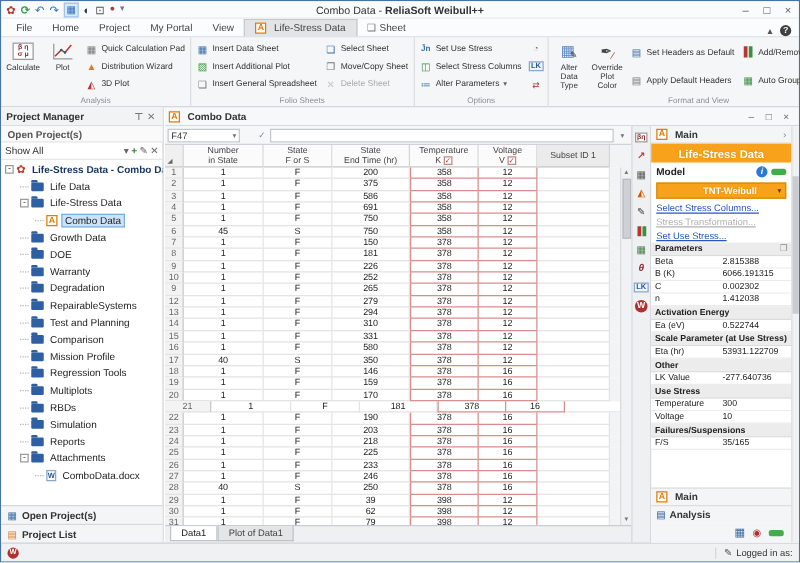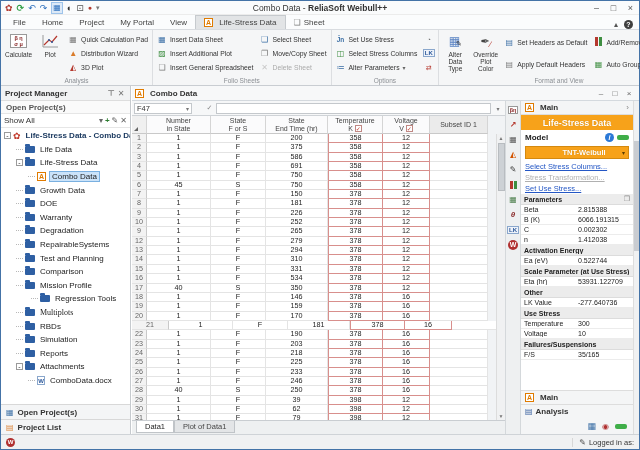--- a/index.html
+++ b/index.html
@@ -454,26 +454,26 @@
           <div class="tree-item" data-name="tree-item-comparison" style="padding-left: 15px;">
             <span class="stub" data-name="tree-connector"></span>
             <span class="fi-folder" data-name="folder-icon"></span>
             <span class="tlbl" data-name="tree-item-label">Comparison</span>
           </div>
           <div class="tree-item" data-name="tree-item-mission-profile" style="padding-left: 15px;">
             <span class="stub" data-name="tree-connector"></span>
             <span class="fi-folder" data-name="folder-icon"></span>
             <span class="tlbl" data-name="tree-item-label">Mission Profile</span>
           </div>
-          <div class="tree-item" data-name="tree-item-regression-tools" style="padding-left: 30px;">
+          <div class="tree-item" data-name="tree-item-regression-tools" style="padding-left: 15px;">
             <span class="stub" data-name="tree-connector"></span>
             <span class="fi-folder" data-name="folder-icon"></span>
             <span class="tlbl" data-name="tree-item-label">Regression Tools</span>
           </div>
-          <div class="tree-item" data-name="tree-item-multiplots" style="padding-left: 15px; font-family: Liberation Serif, serif;">
+          <div class="tree-item" data-name="tree-item-multiplots" style="padding-left: 15px;">
             <span class="stub" data-name="tree-connector"></span>
             <span class="fi-folder" data-name="folder-icon"></span>
             <span class="tlbl" data-name="tree-item-label">Multiplots</span>
           </div>
           <div class="tree-item" data-name="tree-item-rbds" style="padding-left: 15px;">
             <span class="stub" data-name="tree-connector"></span>
             <span class="fi-folder" data-name="folder-icon"></span>
             <span class="tlbl" data-name="tree-item-label">RBDs</span>
           </div>
           <div class="tree-item" data-name="tree-item-simulation" style="padding-left: 15px;">
@@ -718,21 +718,21 @@
                   <div class="gcell" data-name="data-cell" style="width: 62px;">331</div>
                   <div class="gcell red redl" data-name="data-cell" style="width: 55px;">378</div>
                   <div class="gcell red" data-name="data-cell" style="width: 47px;">12</div>
                   <div class="gcell" data-name="subset-cell" style="width: 58px;"></div>
                   <div class="gcell gfill" data-name="row-filler"></div>
                 </div>
                 <div class="grow" data-name="table-row">
                   <div class="gcell rn" data-name="row-number-cell" style="width: 15px;">16</div>
                   <div class="gcell" data-name="data-cell" style="width: 64px;">1</div>
                   <div class="gcell" data-name="data-cell" style="width: 55px;">F</div>
-                  <div class="gcell" data-name="data-cell" style="width: 62px;">534</div>
+                  <div class="gcell" data-name="data-cell" style="width: 62px;">580</div>
                   <div class="gcell red redl" data-name="data-cell" style="width: 55px;">378</div>
                   <div class="gcell red" data-name="data-cell" style="width: 47px;">12</div>
                   <div class="gcell" data-name="subset-cell" style="width: 58px;"></div>
                   <div class="gcell gfill" data-name="row-filler"></div>
                 </div>
                 <div class="grow" data-name="table-row">
                   <div class="gcell rn" data-name="row-number-cell" style="width: 15px;">17</div>
                   <div class="gcell" data-name="data-cell" style="width: 64px;">40</div>
                   <div class="gcell" data-name="data-cell" style="width: 55px;">S</div>
                   <div class="gcell" data-name="data-cell" style="width: 62px;">350</div>

